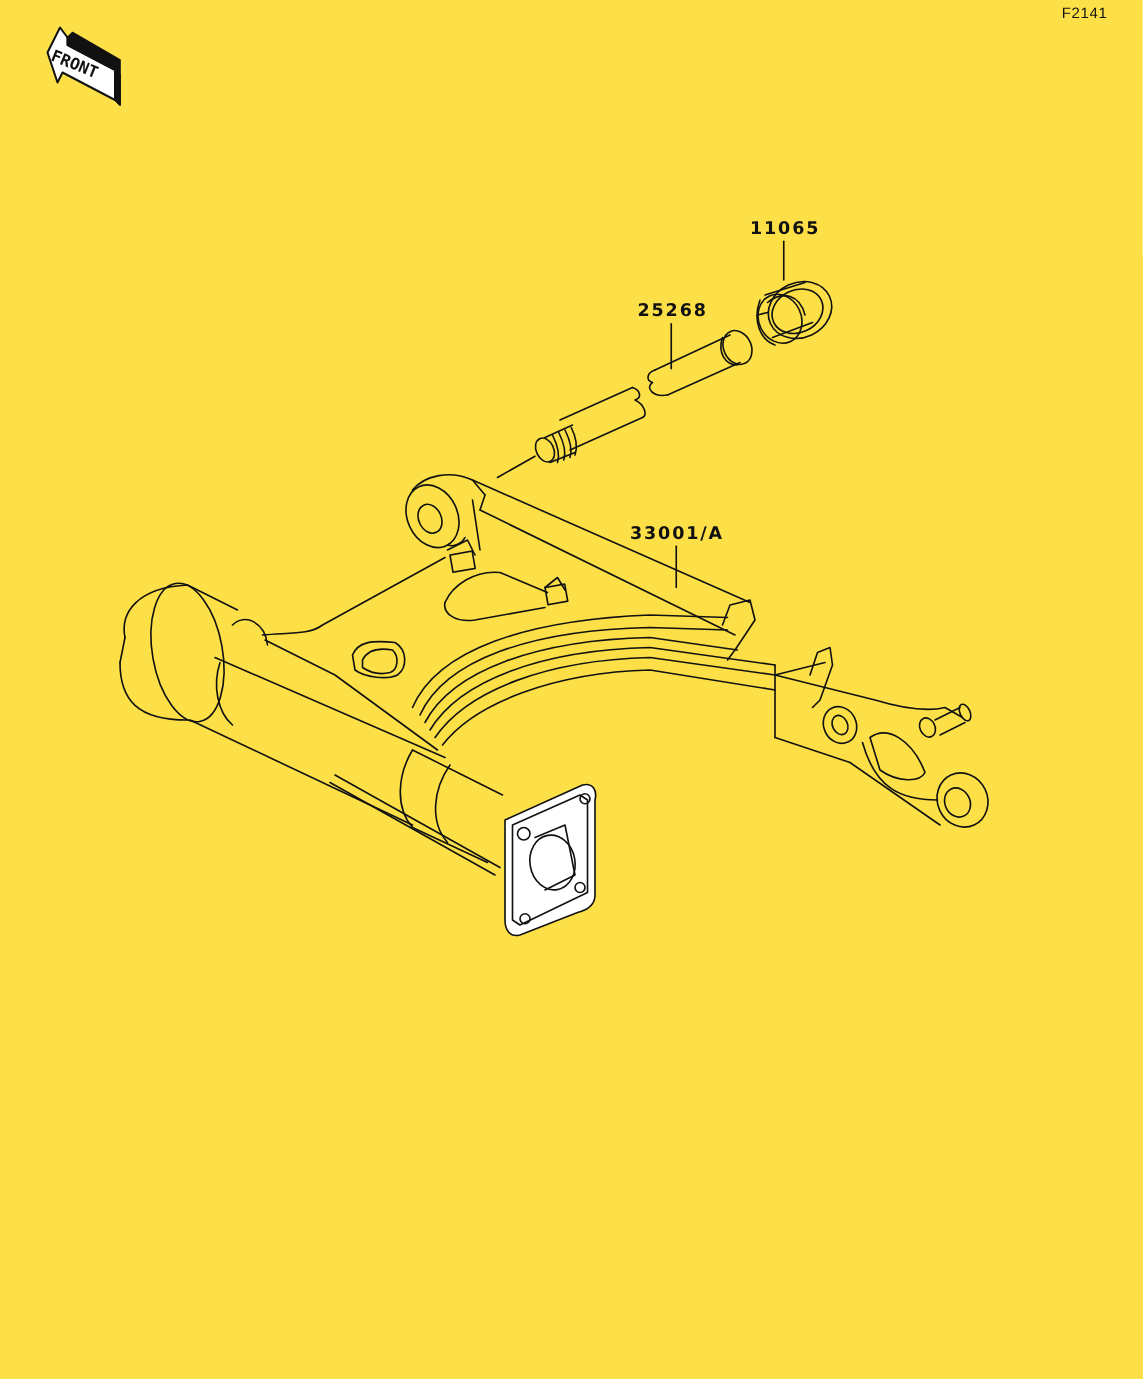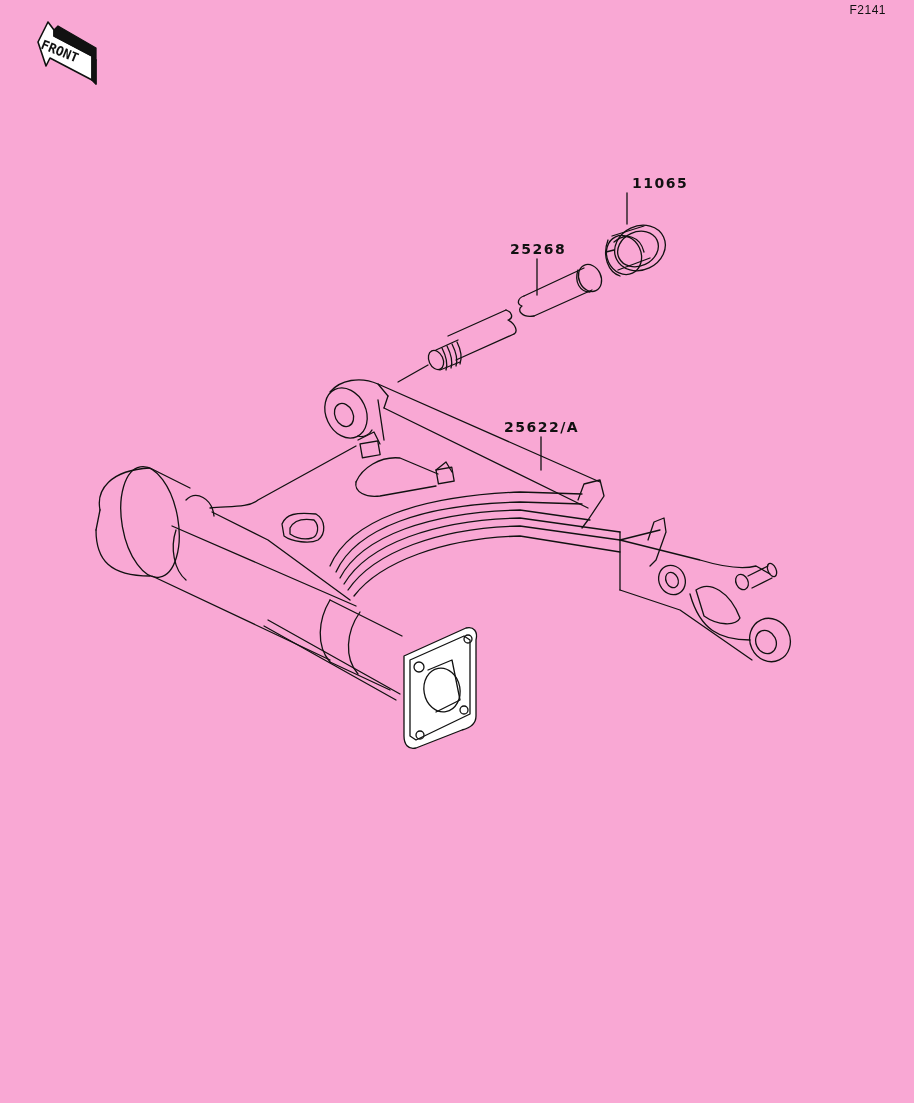--- a/index.html
+++ b/index.html
@@ -1,17 +1,17 @@
 <!DOCTYPE html>
 <html><head>
   <meta charset="utf-8">
   <style>
     html, body { margin: 0; padding: 0; background: #ffffff; }
     body { width: 914px; height: 1103px; position: relative; overflow: hidden; font-family: "DejaVu Sans", sans-serif; }
-    .page { position: absolute; left: 0; top: 0; width: 914px; height: 1103px; background: #f9a8d4; }
+    .page { position: absolute; left: 0; top: 0; width: 914px; height: 1103px; background: #fde047; }
     .ref { position: absolute; top: 3px; right: 28px; font-family: "Liberation Sans", sans-serif; font-size: 12px; color: #111; letter-spacing: 0.5px; }
     .callout { position: absolute; font-family: "DejaVu Sans", sans-serif; font-weight: bold; font-size: 14px; color: #111; letter-spacing: 1.5px; cursor: pointer; }
     svg.drawing { position: absolute; left: 0; top: 0; }
     svg.drawing path, svg.drawing ellipse, svg.drawing line, svg.drawing polyline, svg.drawing rect, svg.drawing circle, svg.drawing polygon {
       fill: none; stroke: #111; stroke-width: 1.3; stroke-linejoin: round; stroke-linecap: round;
     }
     svg .fillw { fill: #fff !important; }
     svg .leader { stroke: #222; stroke-width: 1.2; }
     .front-label { font-family: "DejaVu Sans Mono", monospace; font-weight: bold; font-size: 13px; fill: #111; }
   </style>
@@ -139,17 +139,17 @@
       <path d="M410,660 L464,636 L470,640 L470,714 L416,740 L410,736 Z"></path>
       <circle cx="419" cy="667" r="5"></circle>
       <circle cx="468" cy="639" r="4"></circle>
       <circle cx="464" cy="710" r="4"></circle>
       <circle cx="420" cy="735" r="4"></circle>
       <ellipse cx="442" cy="690" rx="18" ry="22" transform="rotate(-10 442 690)"></ellipse>
       <path d="M428,670 L452,660 L460,700 L436,712"></path>
     </g>
   </svg>
 
-  <span class="callout" style="left:600px; top:175px;margin-left:32px;">11065</span>
+  <span class="callout" style="left:600px; top:175px;">11065</span>
   <span class="callout" style="left:510px; top:241px;">25268</span>
-  <span class="callout" style="left:504px; top:419px;">25622/A</span>
+  <span class="callout" style="left:504px; top:419px;">33001/A</span>
 
 </div>
 
 </body></html>

